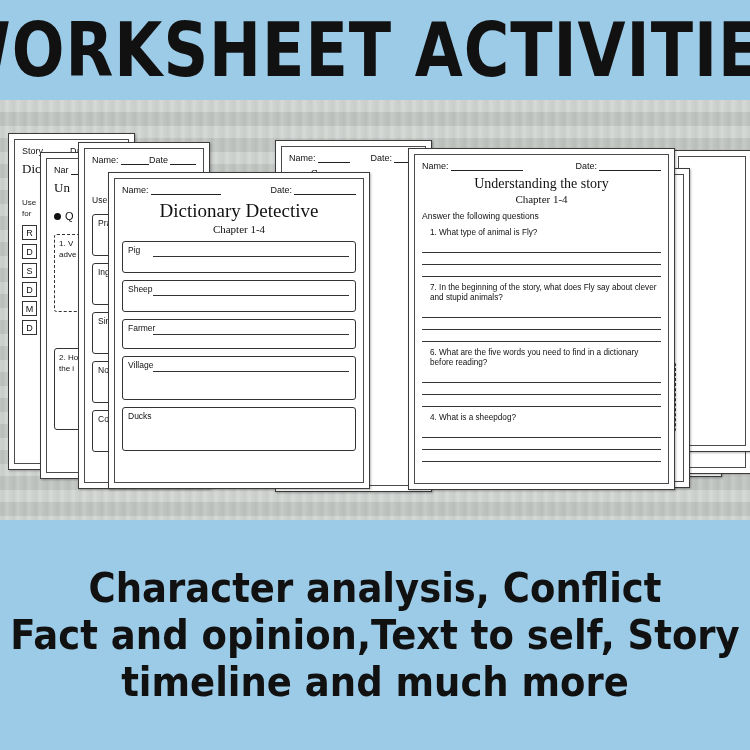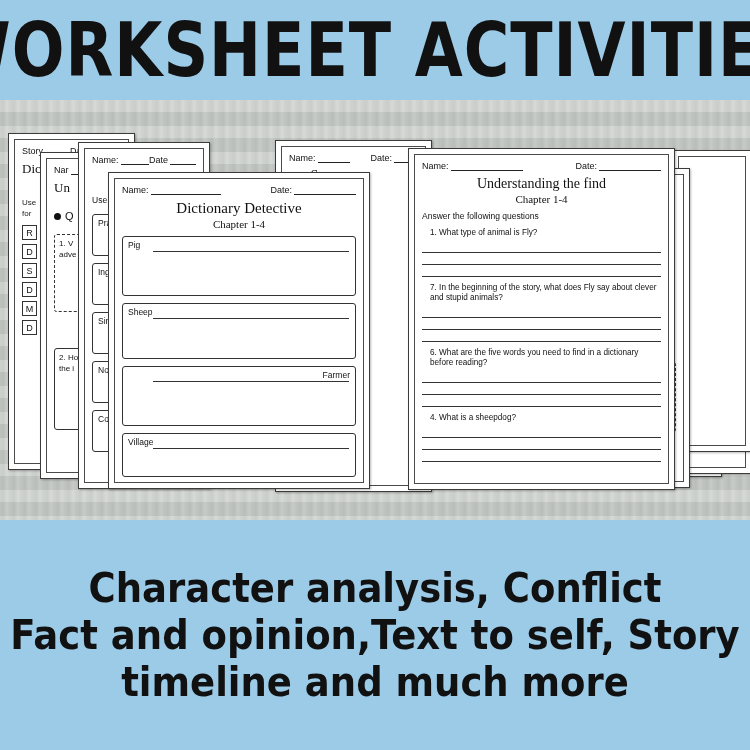--- a/index.html
+++ b/index.html
@@ -402,21 +402,21 @@
       <div class="nm-row">
         <div class="nm-field">
           <span>Name:</span>
           <span class="nm-line" style="width:72px;"></span>
         </div>
         <div class="nm-field">
           <span>Date:</span>
           <span class="nm-line" style="width:62px;"></span>
         </div>
       </div>
-      <div class="sheet-title">Understanding the find</div>
+      <div class="sheet-title">Understanding the story</div>
       <div class="sheet-sub">Chapter 1-4</div>
       <div class="sheet-instr">Answer the following questions</div>
 
       <div class="q-block">
         <div class="q-text">1. What type of animal is Fly?</div>
         <div class="ans-lines">
           <div class="ln"></div>
           <div class="ln"></div>
           <div class="ln"></div>
         </div>
@@ -456,32 +456,32 @@
       <div class="nm-row">
         <div class="nm-field">
           <span>Name:</span>
           <span class="nm-line" style="width:70px;"></span>
         </div>
         <div class="nm-field">
           <span>Date:</span>
           <span class="nm-line" style="width:62px;"></span>
         </div>
       </div>
-      <div class="sheet-title" style="font-size:15px;">Dictionary Detective</div>
+      <div class="sheet-title" style="font-size:19px;">Dictionary Detective</div>
       <div class="sheet-sub">Chapter 1-4</div>
       <div>
-        <div class="word-box" style="height:60px;">
+        <div class="word-box" style="height:32px;">
           <span>Pig</span>
           <span class="wline"></span>
         </div>
-        <div class="word-box" style="height:56px;">
+        <div class="word-box" style="height:32px;">
           <span>Sheep</span>
           <span class="wline"></span>
         </div>
-        <div class="word-box" style="height:60px;text-align:right;">
+        <div class="word-box" style="height:30px;">
           <span>Farmer</span>
           <span class="wline"></span>
         </div>
         <div class="word-box" style="height:44px;">
           <span>Village</span>
           <span class="wline"></span>
         </div>
         <div class="word-box" style="height:44px;">
           <span>Ducks</span>
           

